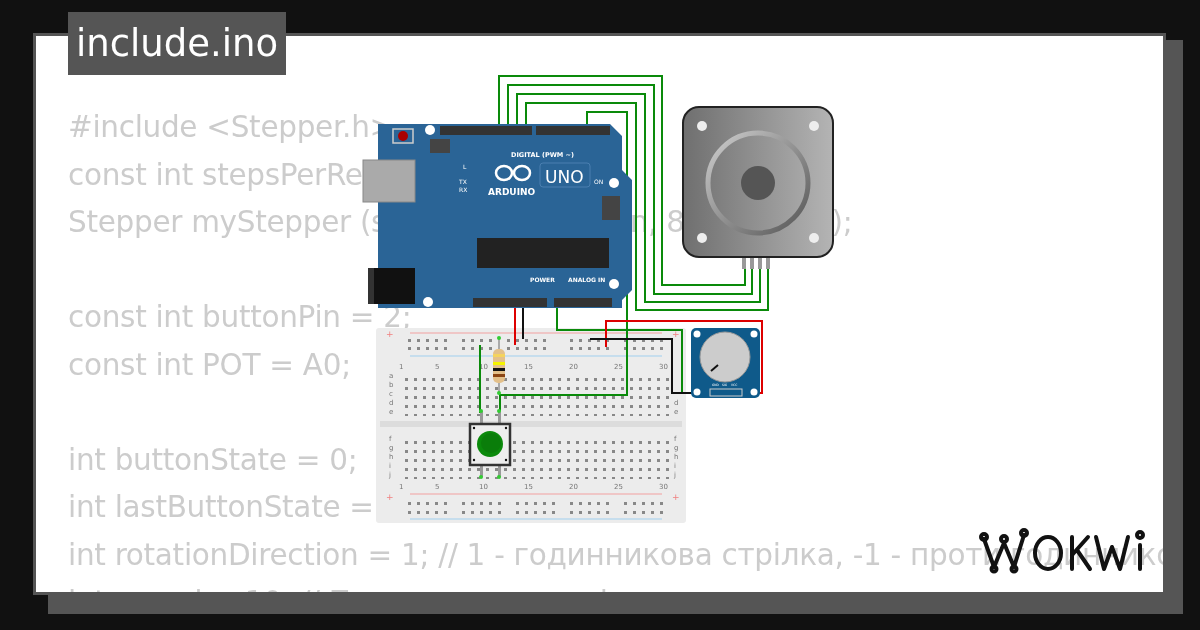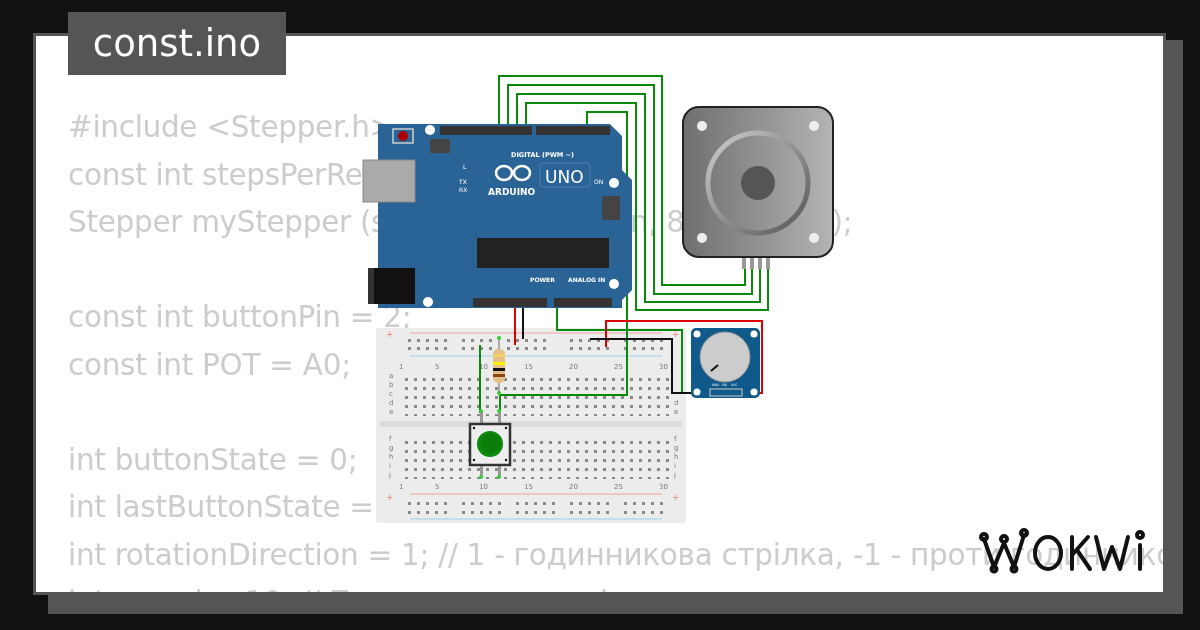--- a/index.html
+++ b/index.html
@@ -25,21 +25,21 @@
     <div class="code-line">const int buttonPin = 2;</div>
     <div class="code-line">const int POT = A0;</div>
     <div class="code-line"></div>
     <div class="code-line">int buttonState = 0;</div>
     <div class="code-line">int lastButtonState = 0;</div>
     <div class="code-line">int rotationDirection = 1; // 1 - годинникова стрілка, -1 - проти годинникової</div>
     <div class="code-line">int speed = 10; // Початкова швидкість</div>
   </div>
 </div>
 
-<div class="tab">const.ino</div>
+<div class="tab">include.ino</div>
 
 <svg class="diagram" viewBox="0 0 1200 630" xmlns="http://www.w3.org/2000/svg">
   <defs>
     <linearGradient id="motorGrad" x1="0" y1="0" x2="1" y2="0">
       <stop offset="0" stop-color="#6f6f6f"></stop>
       <stop offset="1" stop-color="#b4b4b4"></stop>
     </linearGradient>
     <linearGradient id="ringGrad" x1="0" y1="0" x2="1" y2="1">
       <stop offset="0" stop-color="#cfcfcf"></stop>
       <stop offset="1" stop-color="#555"></stop>

